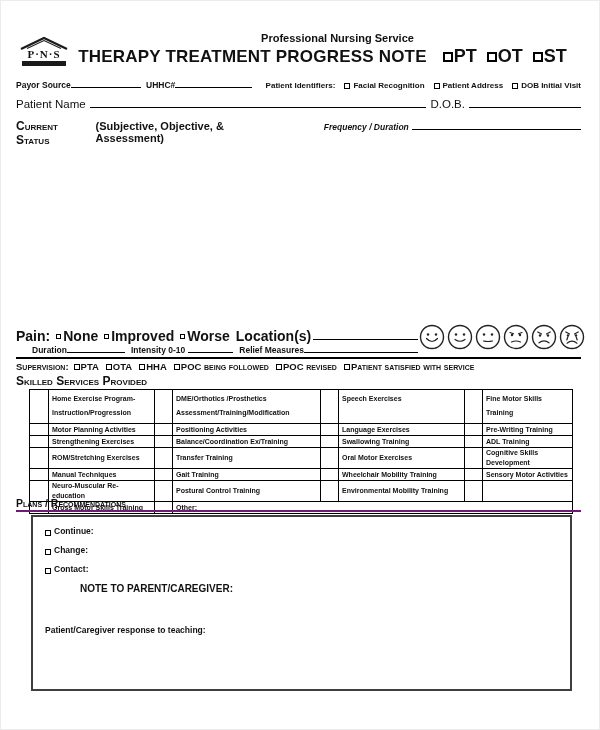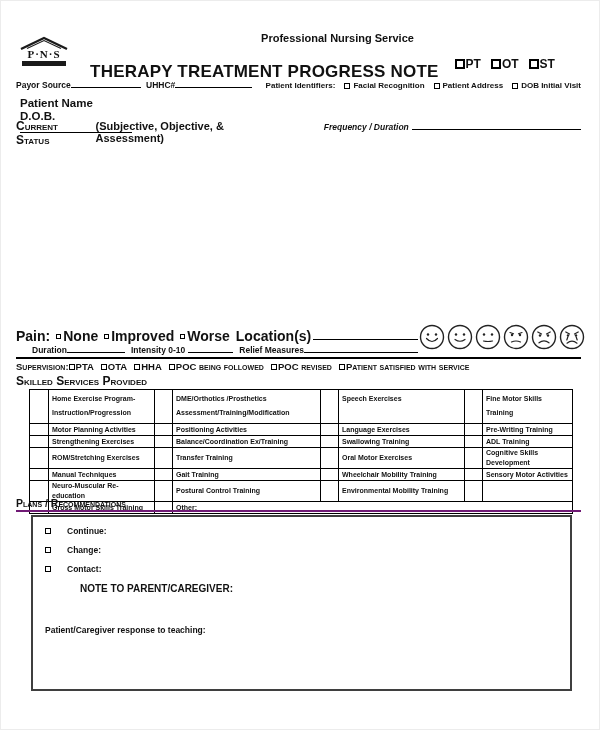--- a/index.html
+++ b/index.html
@@ -13,39 +13,39 @@
 
   
   .logo { left:16px; top:35px; width:54px; text-align:center; }
   .logo svg { display:block; margin:0 auto; }
   .logo-text { font-family:"Liberation Serif", serif; font-weight:700; font-size:11px; letter-spacing:1px; line-height:9px; }
   .logo-bar { width:44px; height:5px; background:#1a1a1a; margin:2px auto 0; }
 
   
   .brand { left:90px; right:15px; top:31px; text-align:center; font-size:11px; font-weight:600; }
   .titleline { left:60px; right:15px; top:45px; display:flex; justify-content:center; align-items:center; gap:16px; }
-  .title { font-size:17px; font-weight:800; letter-spacing:.2px; white-space:nowrap;margin-top:16px; }
+  .title { font-size:17px; font-weight:800; letter-spacing:.2px; white-space:nowrap; }
   .tcb-group { display:flex; gap:10px; align-items:center; }
   .tcb-item { display:flex; align-items:center; gap:1px; }
-  .tcb-label { font-size:12px; font-weight:800; }
+  .tcb-label { font-size:18px; font-weight:800; }
   .cb { display:inline-block; border:1px solid #000; background:#fff; }
   .cb-lg { width:10px; height:10px; border-width:2px; }
   .cb-s  { width:6px; height:6px; }
   .cb-xs { width:5px; height:5px; }
 
   .ul { display:inline-block; border-bottom:1.3px solid #000; height:9px; }
 
   
   .payor-row { left:15px; right:18px; top:79px; display:flex; align-items:baseline; font-size:8.5px; font-weight:700; white-space:nowrap; }
   .payor-row .ul { height:8px; }
   .idents { display:flex; align-items:center; gap:9px; margin-left:14px; font-size:8px; }
   .ident-item { display:flex; align-items:center; gap:3px; }
 
   
-  .patient-row { left:15px; right:18px; top:96px; display:flex; align-items:baseline; font-size:11.5px; font-weight:700;flex-direction:column; }
+  .patient-row { left:15px; right:18px; top:96px; display:flex; align-items:baseline; font-size:11.5px; font-weight:400; }
   .patient-row .ul { height:11px; }
 
   
   .status-row { left:15px; right:18px; top:118px; display:flex; align-items:baseline; }
   .sc { font-variant:small-caps; }
   .status-head { font-size:12px; font-weight:700; }
   .status-sub { font-size:11px; font-weight:700; margin-left:2px; }
   .freq { font-size:8.5px; font-weight:700; margin-left:32px; white-space:nowrap;font-style:italic; }
   .status-row .ul { height:8px; }
 
@@ -59,36 +59,36 @@
   .faces { left:418px; top:323px; display:flex; gap:2px; }
   .face { width:26px; height:26px; }
   .fc { fill:#fff; stroke:#222; stroke-width:1.4; }
   .fs { fill:#222; stroke:none; }
   .fl { fill:none; stroke:#222; stroke-width:1.2; stroke-linecap:round; }
 
   .sep { left:15px; right:18px; top:356px; border-top:2.2px solid #000; }
 
   
   .supv { left:15px; top:360px; display:flex; align-items:center; font-size:9.5px; font-weight:700; white-space:nowrap; }
-  .supv-label { }
+  .supv-label { margin-right:5px; }
   .supv-item { display:flex; align-items:center; margin-right:7px; }
   .supv-item .cb { margin-right:1px; }
 
   .svc-head { left:15px; top:373px; font-size:12px; font-weight:700; }
 
   
   .svc-table { left:28px; top:388px; width:544px; border-collapse:collapse; table-layout:fixed; }
   .svc-table td { border:1px solid #000; font-size:7px; font-weight:700; padding:0 3px; height:12px; line-height:10px; vertical-align:middle; white-space:pre-line; overflow:hidden; }
   .svc-table tr.tall td { height:34px; vertical-align:top; padding-top:2px; line-height:14px; }
   .svc-table td.cbc { padding:0; }
 
   
   .plans-head { left:15px; right:18px; top:496px; font-size:10.5px; font-weight:700; border-bottom:2px solid #701a75; padding-bottom:1px; }
   .pbox { left:30px; top:514px; width:541px; height:176px; border:2px solid #3f3f3f; padding:9px 10px 0 12px; }
-  .pbox-item { display:flex; align-items:center; gap:16px; font-size:8.5px; font-weight:600; margin-bottom:9px; }
+  .pbox-item { display:flex; align-items:flex-end; gap:3px; font-size:8.5px; font-weight:600; margin-bottom:9px; }
   .pbox-note { font-size:10px; font-weight:800; margin-top:3px;margin-left:35px; }
   .pbox-resp { font-size:8.5px; font-weight:600; margin-top:31px; }
 </style>
 </head>
 <body>
 
 <div class="page">
 
   <div class="abs logo">
     <svg width="50" height="14" viewBox="0 0 50 14">

